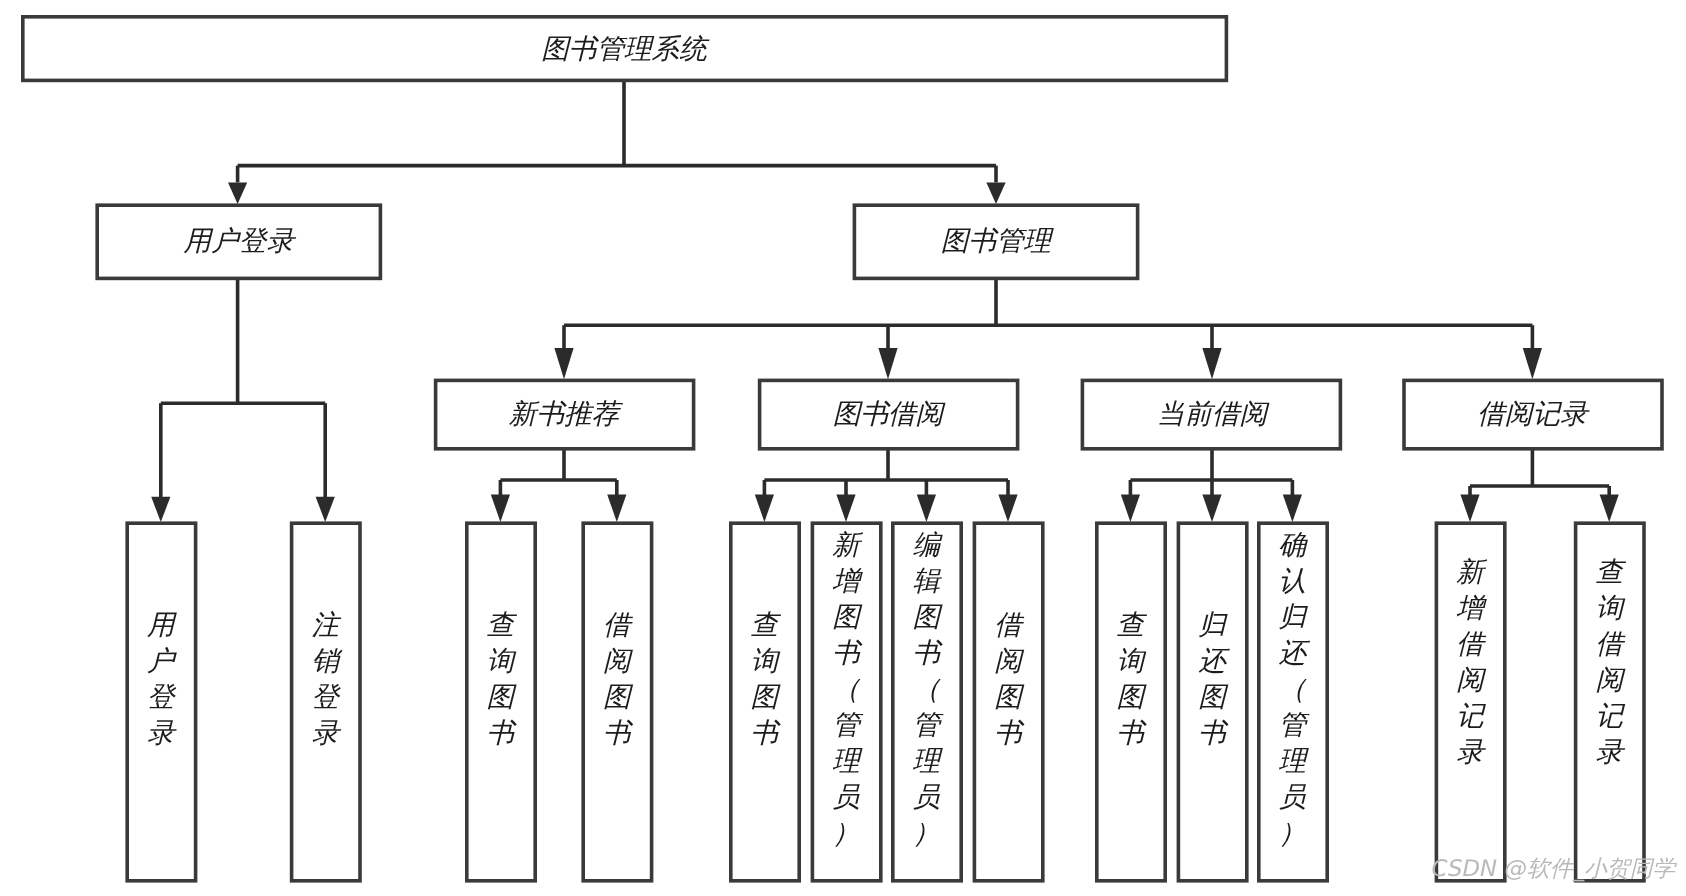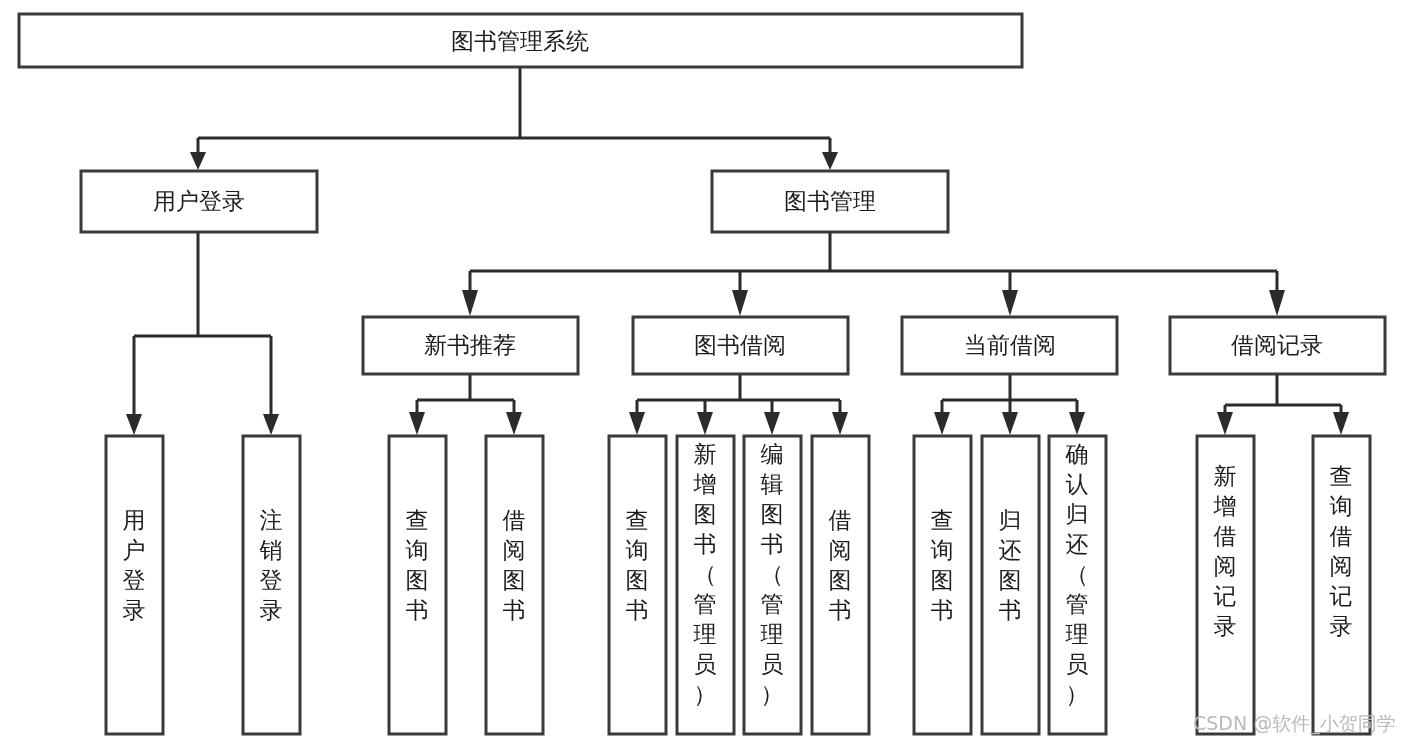--- a/index.html
+++ b/index.html
@@ -10,20 +10,21 @@
   }
   body {
     font-family: "DejaVu Sans", "Liberation Sans", sans-serif;
   }
   #diagram-root {
     position: relative;
     width: 1405px;
     height: 747px;
     background: #ffffff;
     overflow: hidden;
+    font-style: italic;
   }
   svg#tree-svg {
     position: absolute;
     left: 0;
     top: 0;
     width: 1405px;
     height: 747px;
     display: block;
   }
   .node-box {

